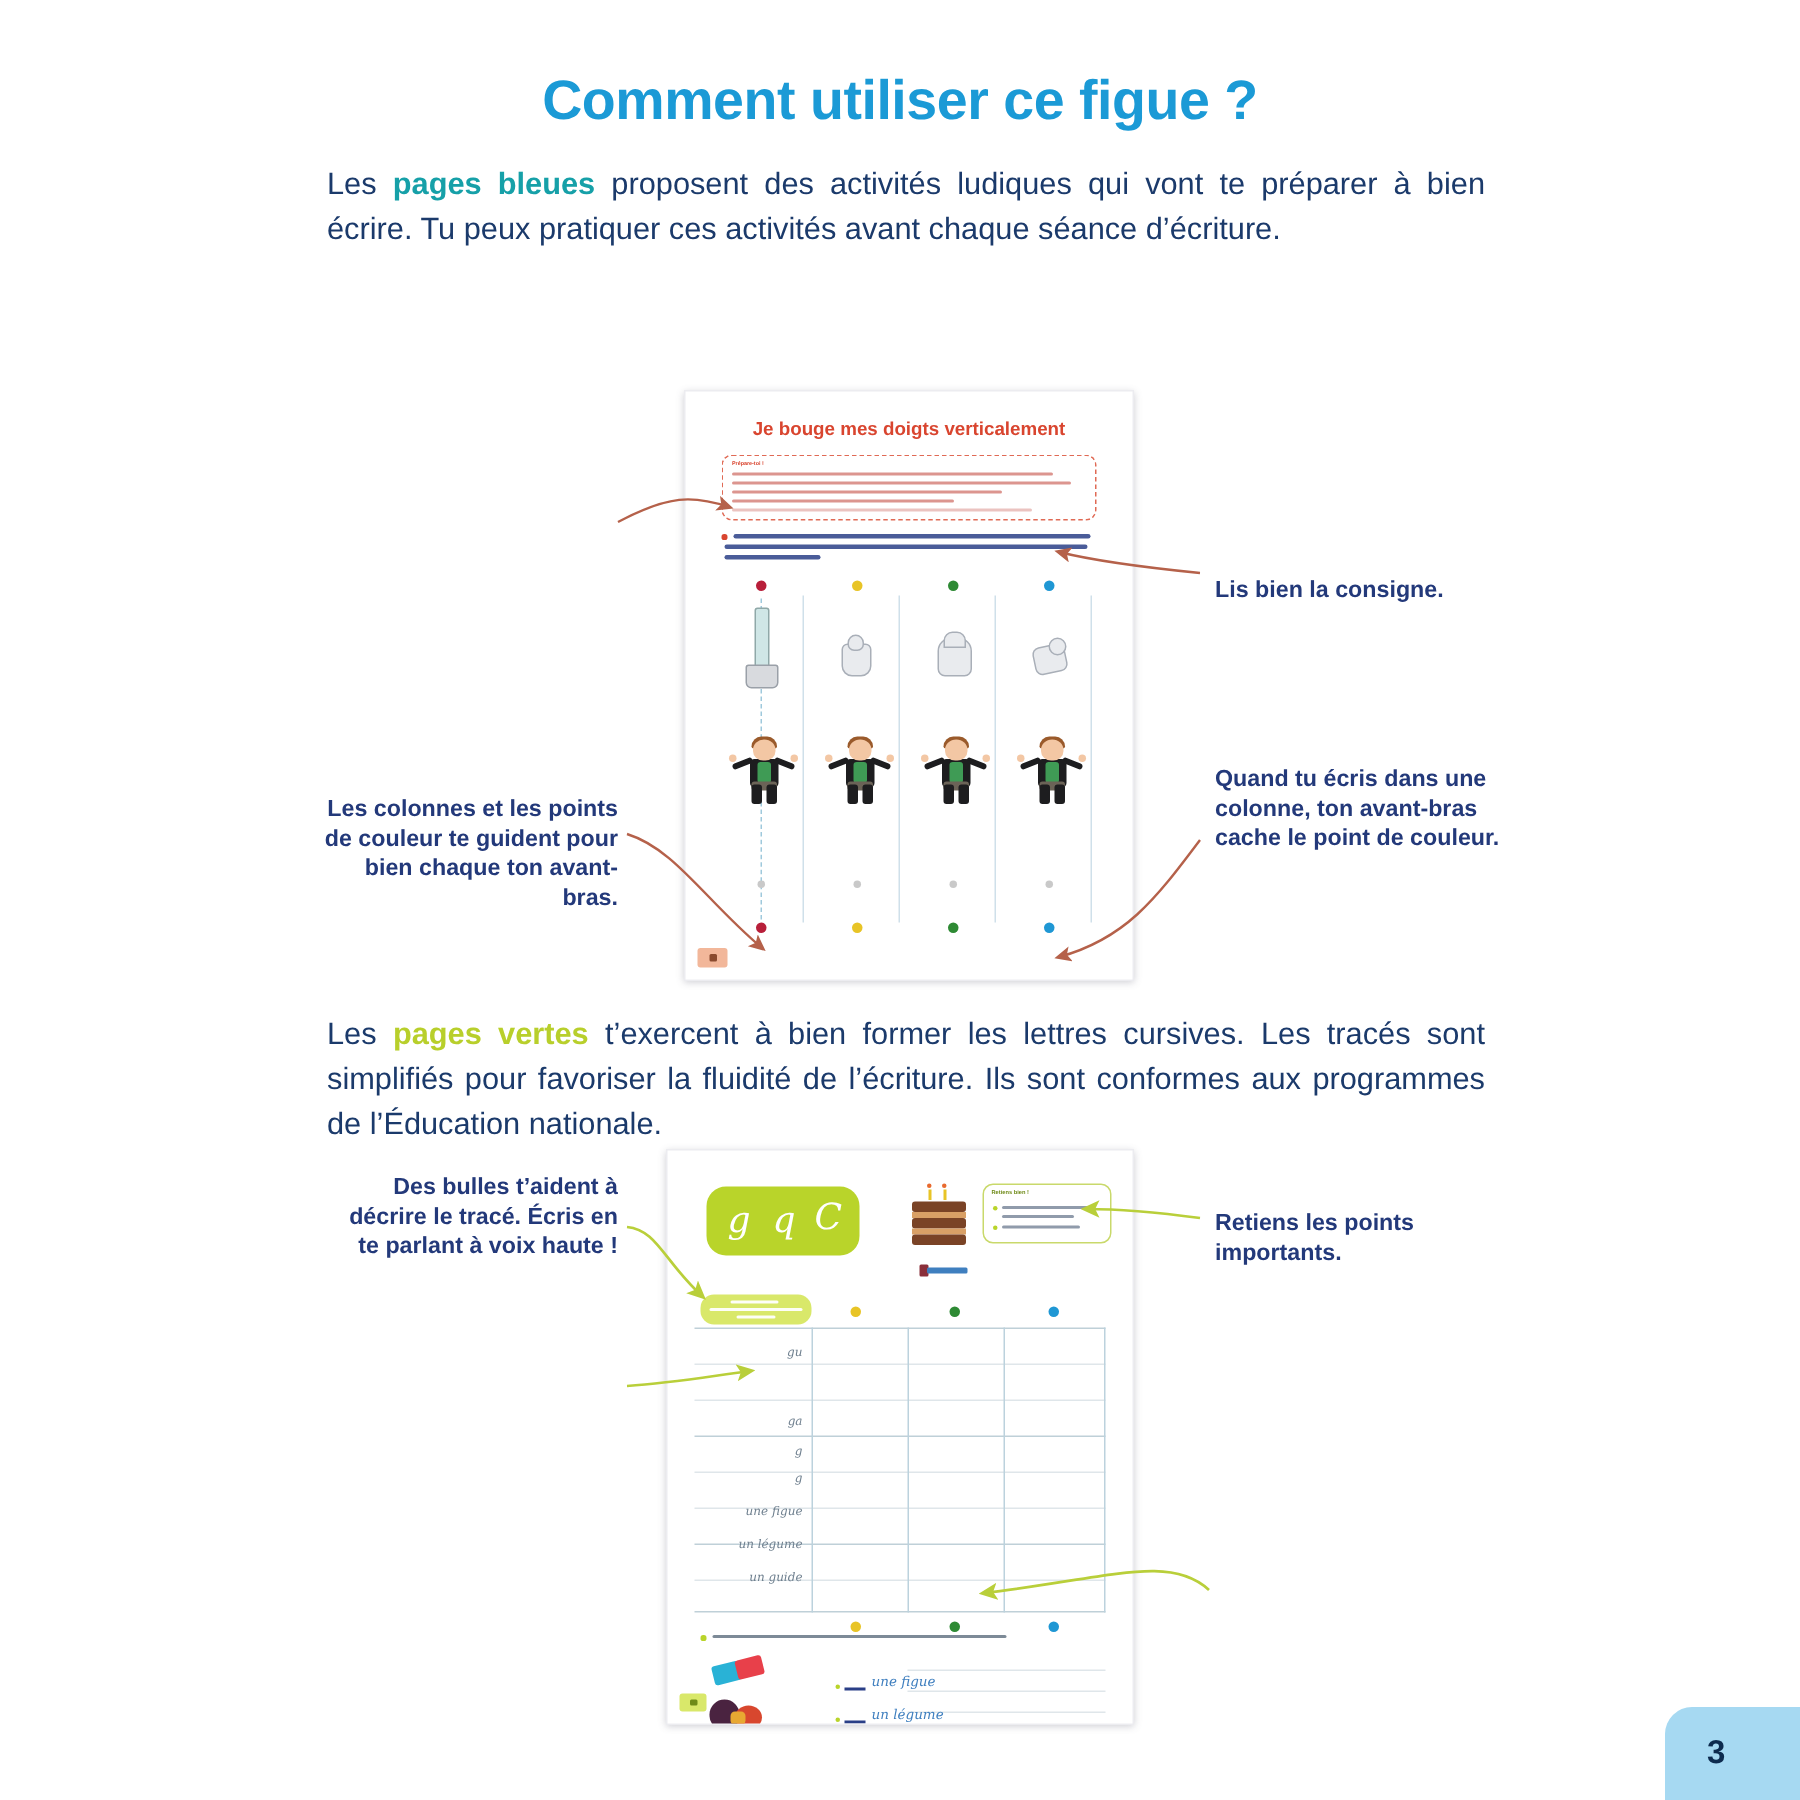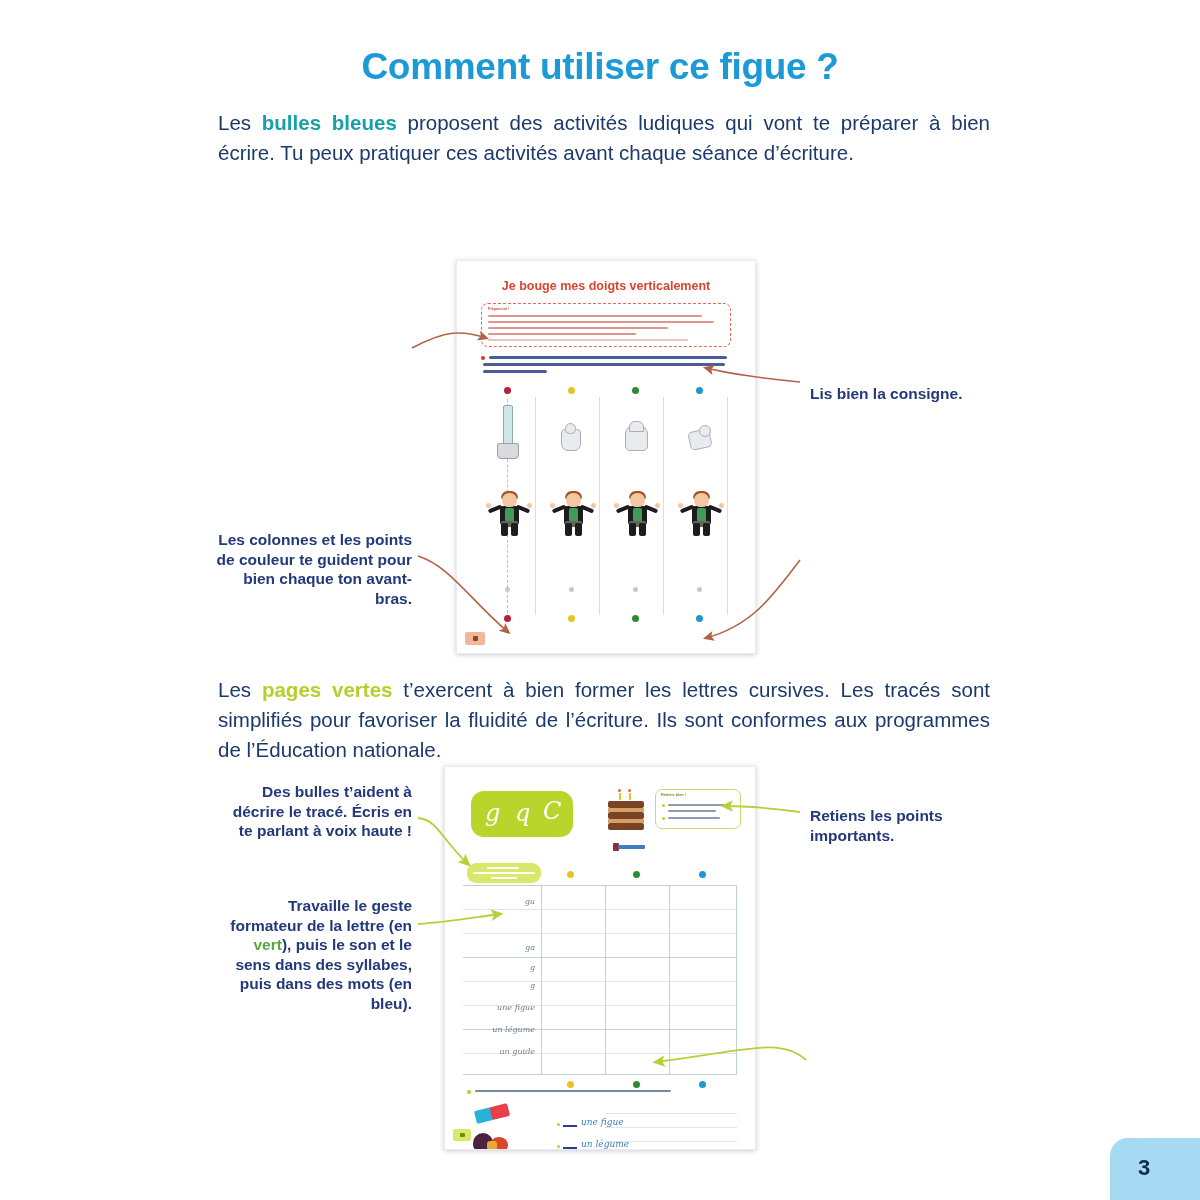--- a/index.html
+++ b/index.html
@@ -187,21 +187,21 @@
   }
 </style>
 </head>
 <body>
 
 <div class="page">
 
   <div class="title">Comment utiliser ce figue ?</div>
 
   <div class="para" id="para-blue">
-    <span>Les </span><span class="hl-blue">bulles bleues</span><span> proposent des activités ludiques qui vont te préparer à bien écrire. Tu peux pratiquer ces activités avant chaque séance d’écriture.</span>
+    <span>Les </span><span class="hl-blue">pages bleues</span><span> proposent des activités ludiques qui vont te préparer à bien écrire. Tu peux pratiquer ces activités avant chaque séance d’écriture.</span>
   </div>
 
 
   <div class="para" id="para-green">
     <span>Les </span><span class="hl-green">pages vertes</span><span> t’exercent à bien former les lettres cursives. Les tracés sont simplifiés pour favoriser la fluidité de l’écriture. Ils sont conformes aux programmes de l’Éducation nationale.</span>
   </div>
 
   <div class="mock" id="mock-red">
     <div class="m1-title">Je bouge mes doigts verticalement</div>
 
@@ -425,26 +425,26 @@
     <div class="m2-corner">
         <i></i>
       </div>
   </div>
 
 
   <div class="callout l" id="c2" style="left:810px;top:384px;width:210px;">Lis bien la consigne.</div>
 
   <div class="callout r" id="c3" style="left:210px;top:530px;width:202px;">Les colonnes et les points de couleur te guident pour bien chaque ton avant-bras.</div>
 
+  <div class="callout l" id="c4" style="left:810px;top:510px;width:200px;">Quand tu écris dans une colonne, ton avant-bras cache le point de couleur.</div>
 
   <div class="callout r" id="c5" style="left:226px;top:782px;width:186px;">Des bulles t’aident à décrire le tracé. Écris en te parlant à voix haute !</div>
 
   <div class="callout l" id="c6" style="left:810px;top:806px;width:200px;"><span>Retiens les points importants.</span></div>
 
-  <div class="callout r" id="c7" style="left:222px;top:896px;width:190px;"><span>Travaille le geste formateur de la lettre (en </span><span class="green-word">vert</span><span>), puis le son et le sens dans des syllabes, puis dans des mots (en bleu).</span></div>
 
 
   <svg class="arrows" width="1200" height="1200" viewBox="0 0 1200 1200">
     <defs>
       <marker id="ar-red" markerWidth="7" markerHeight="7" refX="5" refY="3.2" orient="auto">
         <path d="M0,0 L7,3.2 L0,6.4 L1.6,3.2 Z" fill="#b5614a"></path>
       </marker>
       <marker id="ar-green" markerWidth="7" markerHeight="7" refX="5" refY="3.2" orient="auto">
         <path d="M0,0 L7,3.2 L0,6.4 L1.6,3.2 Z" fill="#b9cf3a"></path>
       </marker>

